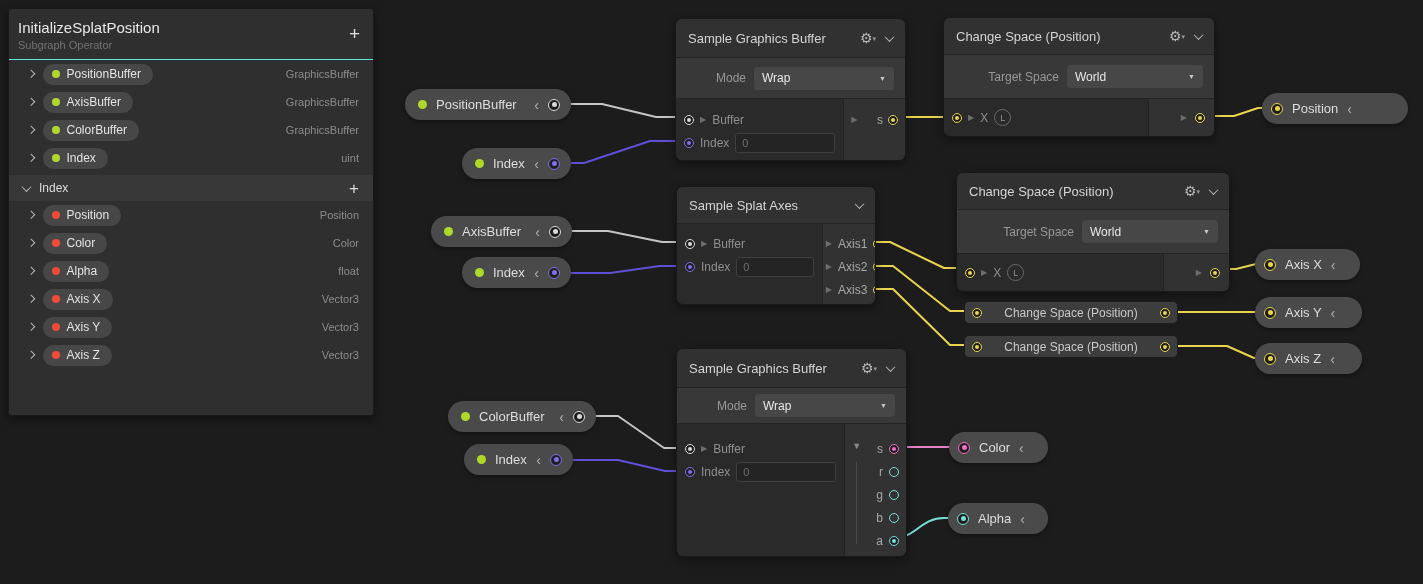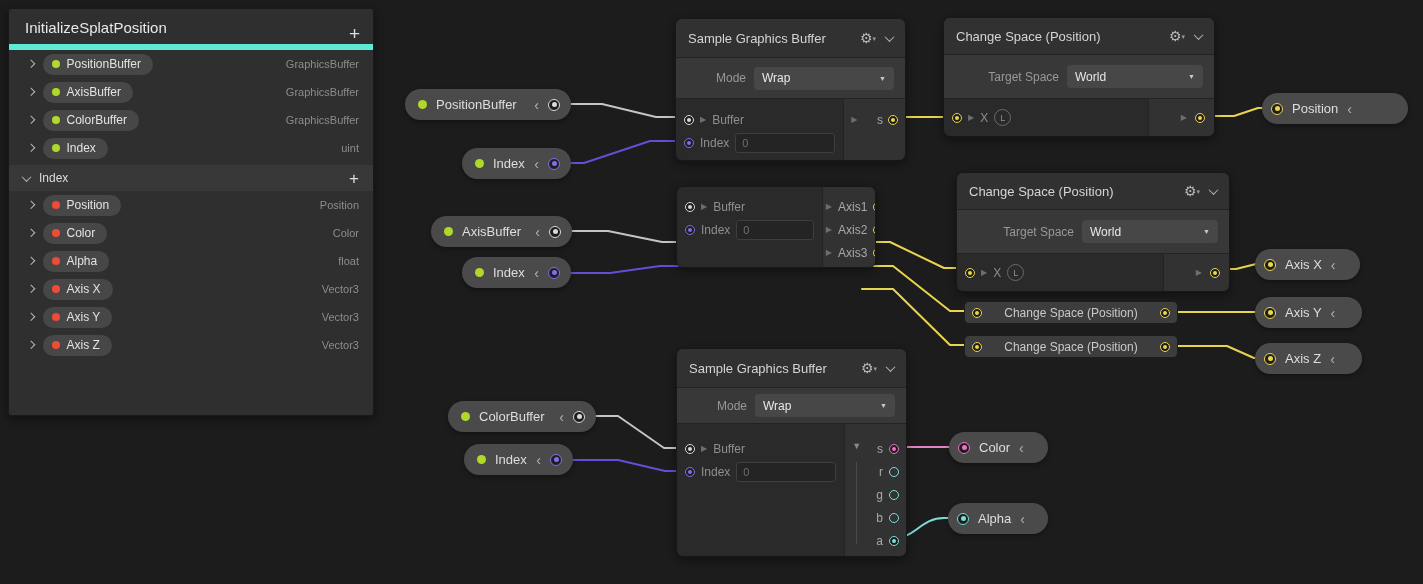--- a/index.html
+++ b/index.html
@@ -28,21 +28,21 @@
   .chev-down{transform:rotate(45deg) translate(-1px,-1px);}
   .tri{color:#6e6e6e;font-size:8px;line-height:1;flex:none;}
   .tri-down{color:#8a8a8a;font-size:9px;}
   .gear{color:#b9b9b9;font-size:14px;line-height:1;flex:none;}
   .gear i{font-style:normal;font-size:7px;color:#999;vertical-align:2px;}
   .lchev{color:#b3b3b3;font-size:14px;line-height:1;flex:none;}
 
   
   .blackboard{position:absolute;left:8px;top:8px;width:364px;height:406px;z-index:5;
       background:#2f2f2f;border:1px solid #191919;border-radius:3px;box-shadow:0 3px 10px rgba(0,0,0,.45);}
-  .bb-header{position:relative;padding:10px 14px 8px 16px;border-bottom:6px solid #5eead4;}
+  .bb-header{position:relative;padding:10px 14px 8px 9px;border-bottom:1px solid #5eead4;}
   .bb-title{font-size:15px;color:#e8e8e8;}
   .bb-sub{font-size:11px;color:#737373;margin-top:3px;}
   .bb-add{position:absolute;right:13px;top:15px;font-size:19px;color:#dcdcdc;line-height:1;cursor:pointer;}
   .bb-row{height:28px;display:flex;align-items:center;padding:0 14px 0 19px;gap:9px;}
   .bb-pill{display:inline-flex;align-items:center;gap:7px;background:#474747;border-radius:12px;
            padding:3px 12px 4px 9px;font-size:12px;color:#e3e3e3;}
   .bb-type{margin-left:auto;color:#8c8c8c;font-size:11px;}
   .bb-section{height:26px;margin-top:3px;background:#383838;display:flex;align-items:center;
               padding:0 14px;gap:9px;color:#dcdcdc;font-size:12px;}
   .bb-section .bb-add2{margin-left:auto;font-size:17px;color:#dcdcdc;line-height:1;cursor:pointer;}
@@ -161,20 +161,24 @@
         <span class="lbadge">L</span>
       </div>
       <div class="body-right" style="width:47px;display:flex;align-items:center;justify-content:flex-end;gap:8px;padding:0 9px;">
         <span class="tri">▶</span>
         <span class="port p-yellow"></span>
       </div>
     </div>
   </div>
 
   <div class="node" style="left:676px;top:186px;width:200px;">
+    <div class="node-header" style="height:36px;">
+      <span class="nh-title">Sample Splat Axes</span>
+      <span class="chev chev-down"></span>
+    </div>
     <div class="node-body" style="height:80px;">
       <div class="body-left" style="padding-top:8px;">
         <div class="in-row">
           <span class="port p-white"></span>
           <span class="tri">▶</span>
           <span>Buffer</span>
         </div>
         <div class="in-row">
           <span class="port p-purple"></span>
           <span>Index</span>
@@ -356,20 +360,21 @@
   </div>
   <div class="gpill gpill-out" style="left:948px;top:503px;width:100px;">
     <span class="port port-lg p-cyan"></span>
     <span>Alpha</span>
     <span class="lchev">‹</span>
   </div>
 
   <div class="blackboard">
     <div class="bb-header">
       <div class="bb-title">InitializeSplatPosition</div>
+      <div class="bb-sub">Subgraph Operator</div>
       <div class="bb-add">+</div>
     </div>
 
     <div class="bb-row">
       <span class="chev chev-right"></span>
       <span class="bb-pill">
           <span class="dot dot-sm dot-green"></span>
           <span>PositionBuffer</span>
         </span>
       <span class="bb-type">GraphicsBuffer</span>

